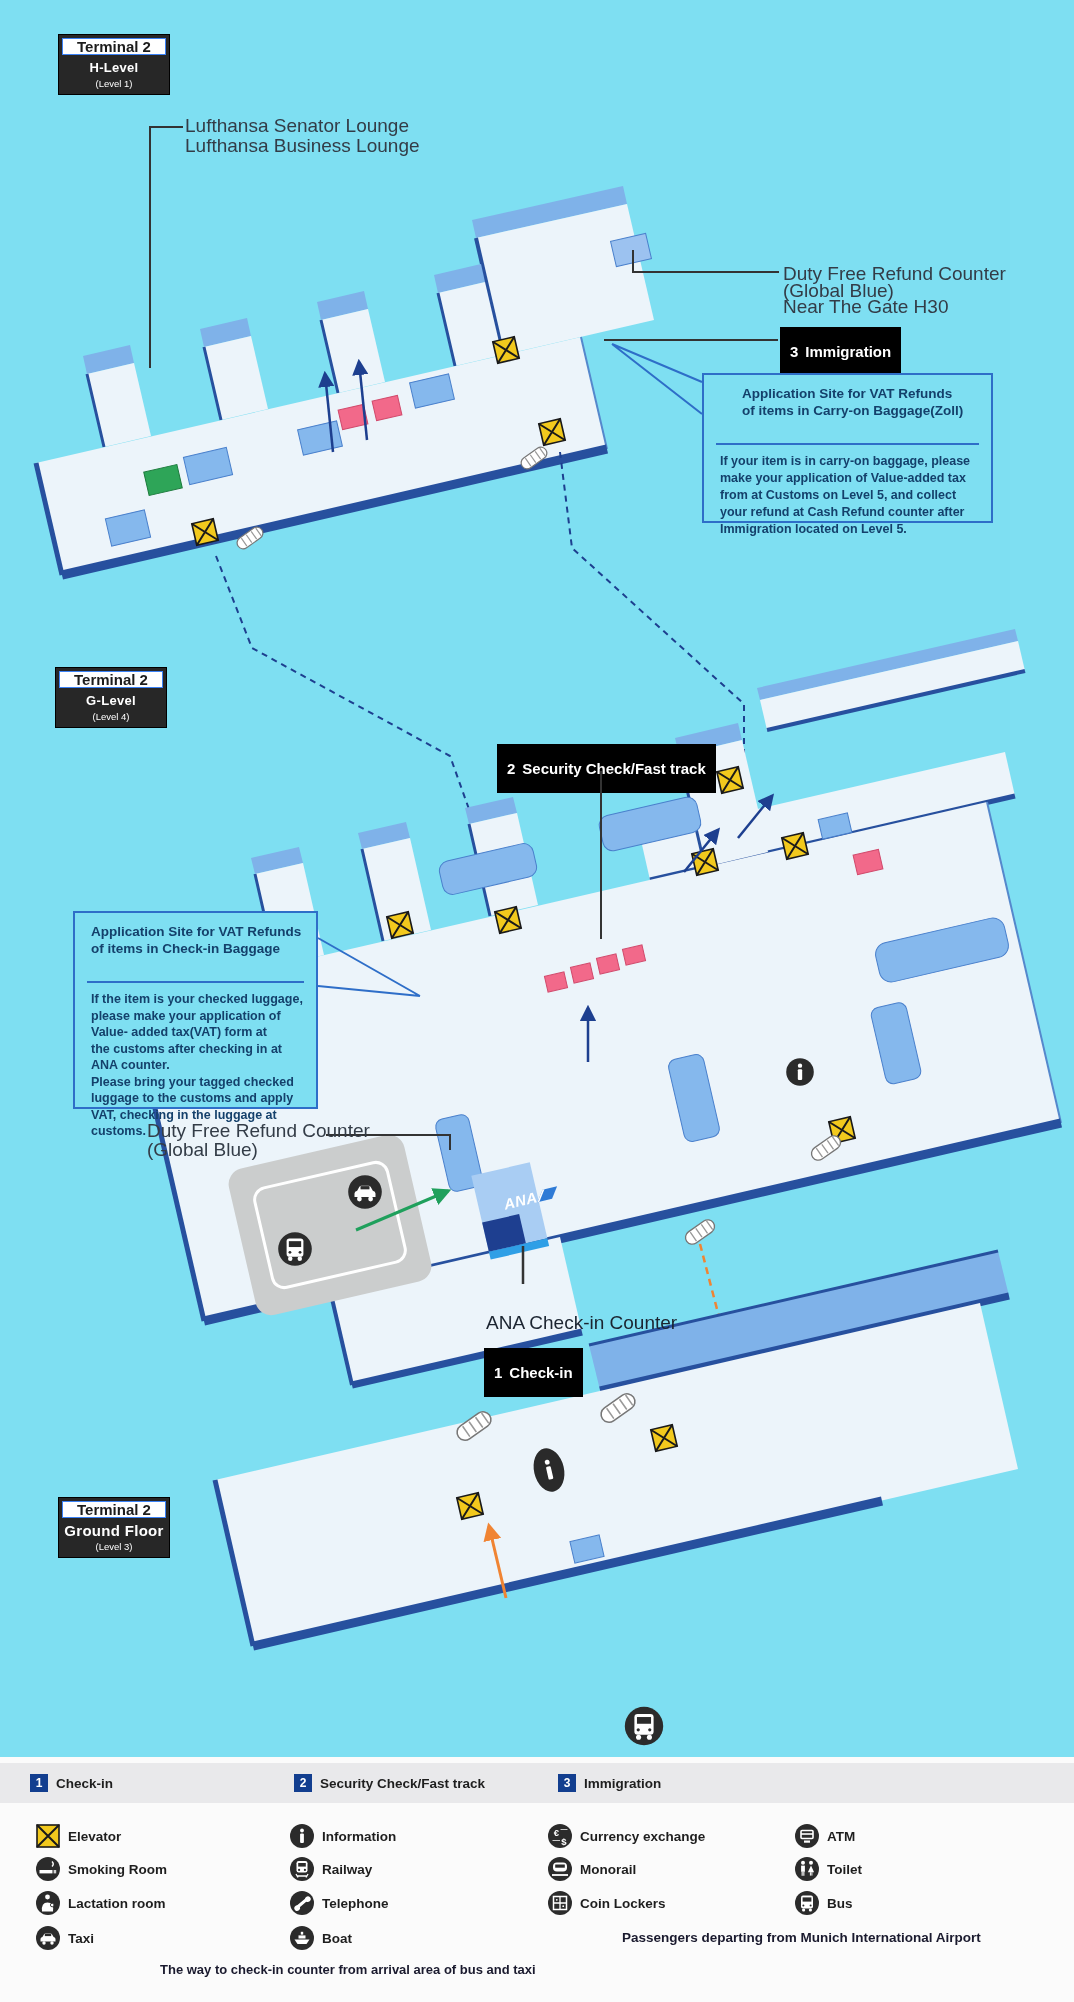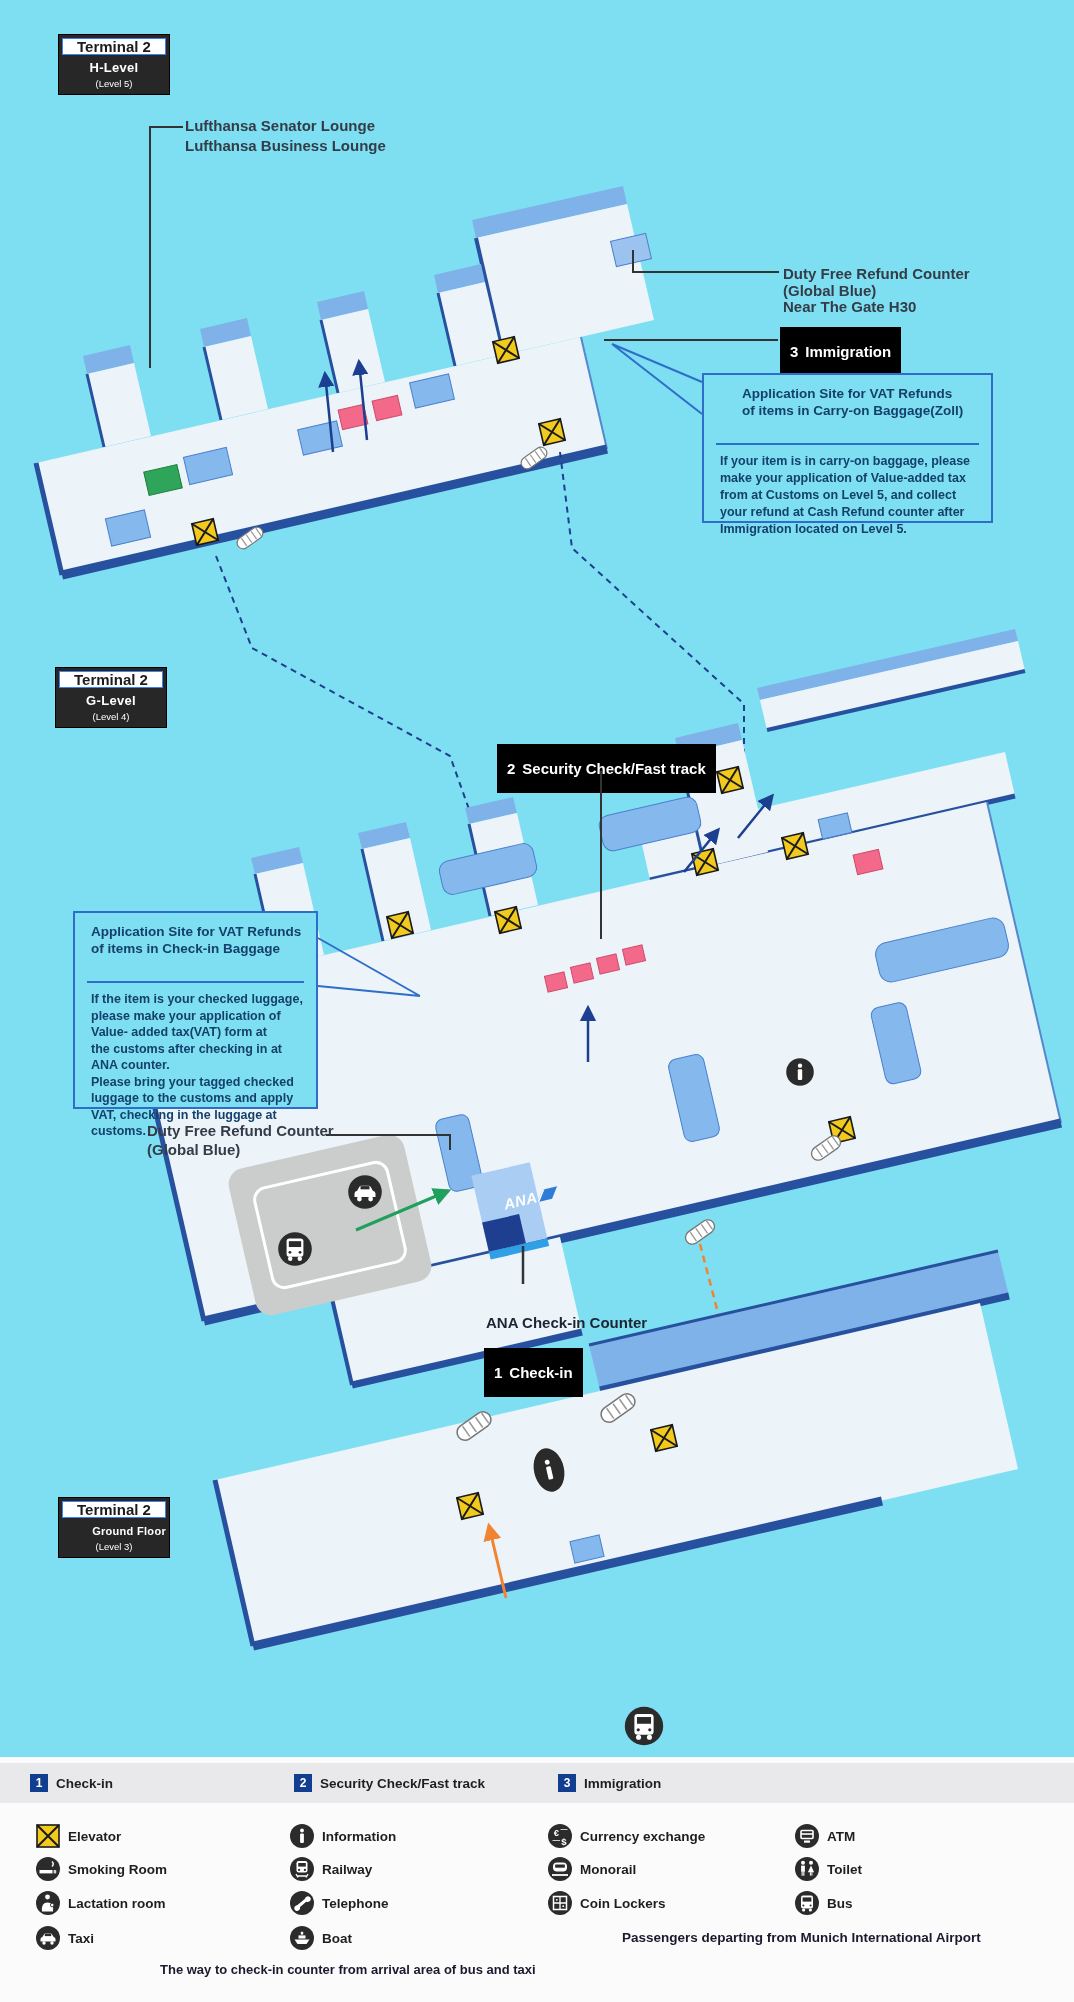--- a/index.html
+++ b/index.html
@@ -6,25 +6,25 @@
   .stage{position:relative;width:1074px;height:2002px;background:#7EDFF2;overflow:hidden;
          font-family:"Liberation Sans",sans-serif;}
   .abs{position:absolute;}
   svg.map{position:absolute;left:0;top:0;z-index:1;}
   .ovl{z-index:3;}
 
   
   .lvl{width:112px;background:#272727;border:1px solid #000;text-align:center;color:#fff;padding:3px 3px 5px 3px;box-sizing:border-box;}
   .lvl-t2{background:#fff;color:#1c1c1c;font-size:15px;font-weight:bold;line-height:15px;border:1px solid #3b82f6;}
   .lvl-name{font-size:13px;font-weight:bold;line-height:20px;margin-top:3px;letter-spacing:.3px;}
-  .lvl-name.small{font-size:11px;text-align:right;}
+  .lvl-name.small{font-size:15px;}
   .lvl-sub{font-size:9.5px;line-height:11px;}
 
   
-  .callout{color:#333C47;font-weight:bold;font-size:15px;line-height:16.5px;white-space:pre-line;}
+  .callout{color:#333C47;font-weight:normal;font-size:19px;line-height:16.5px;white-space:pre-line;}
   .pre{white-space:pre-line;}
 
   
   .rbadge{background:#000000;color:#fff;font-size:15px;font-weight:bold;padding:16px 10px;white-space:nowrap;}
   .rbadge .n{margin-right:7px;}
 
   
   .vatbox{border:2px solid #2E6EC8;background:#7EDFF2;color:#14406B;box-sizing:border-box;}
   .vtitle{font-weight:bold;font-size:13.5px;line-height:17px;padding:10px 10px 24px 16px;}
   .vdiv{border-top:2px solid #2E6EC8;margin:0 12px;}
@@ -310,21 +310,21 @@
     <path d="M318 938L420 996M318 986L420 996"></path>
   </g>
 
   <path d="M612 1938L562 1938" stroke="#1D3F8F" stroke-width="2" marker-end="url(#mNavy)"></path>
   <path d="M150 1970L62 1970" stroke="#1FA05C" stroke-width="2" marker-end="url(#mGreen)"></path>
 </svg>
 
 <div class="lvl abs ovl" style="left:58px;top:34px">
   <div class="lvl-t2">Terminal 2</div>
   <div class="lvl-name">H-Level</div>
-  <div class="lvl-sub">(Level 5)</div>
+  <div class="lvl-sub">(Level 1)</div>
 </div>
 <div class="lvl abs ovl" style="left:55px;top:667px">
   <div class="lvl-t2">Terminal 2</div>
   <div class="lvl-name">G-Level</div>
   <div class="lvl-sub">(Level 4)</div>
 </div>
 <div class="lvl abs ovl" style="left:58px;top:1497px">
   <div class="lvl-t2">Terminal 2</div>
   <div class="lvl-name small">Ground Floor</div>
   <div class="lvl-sub">(Level 3)</div>

